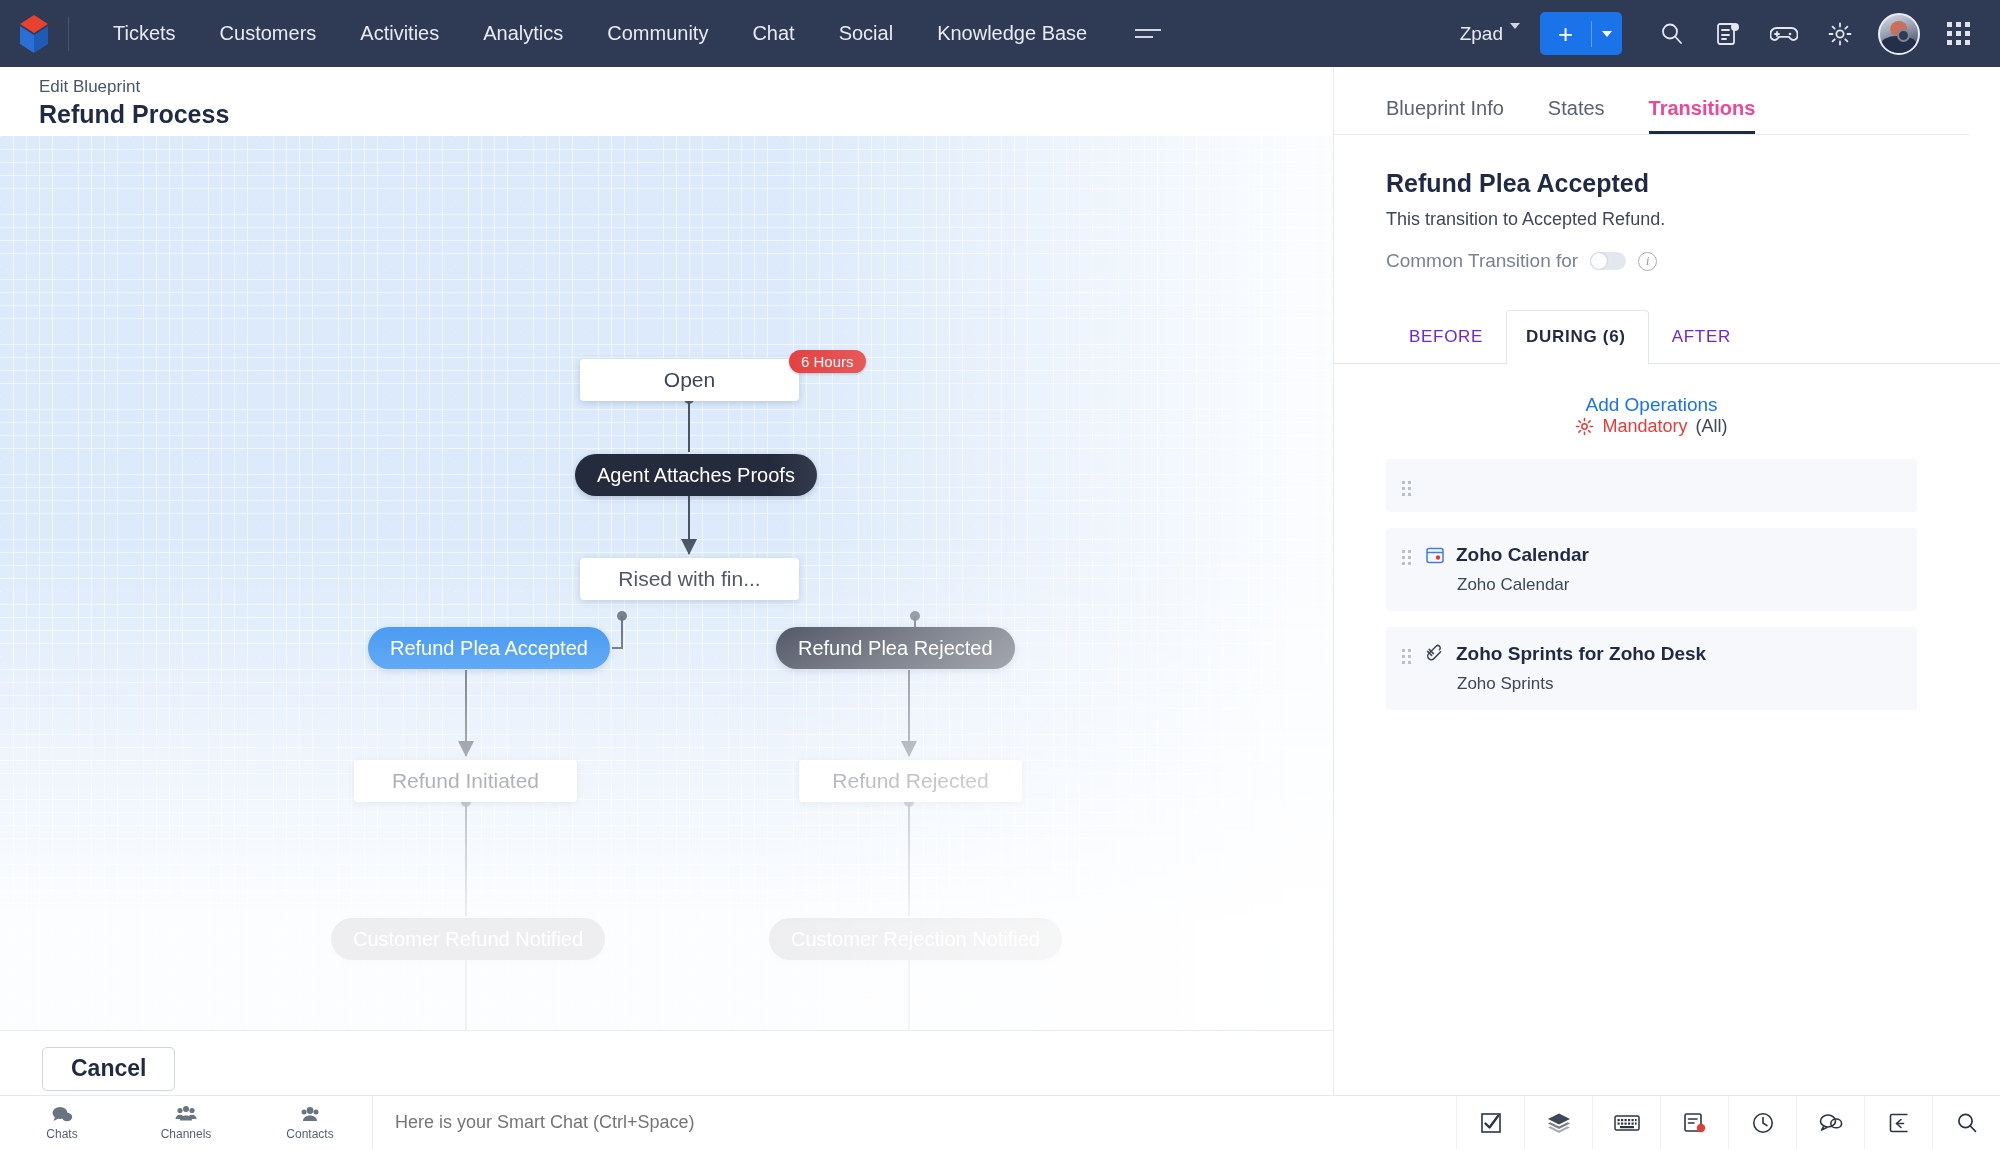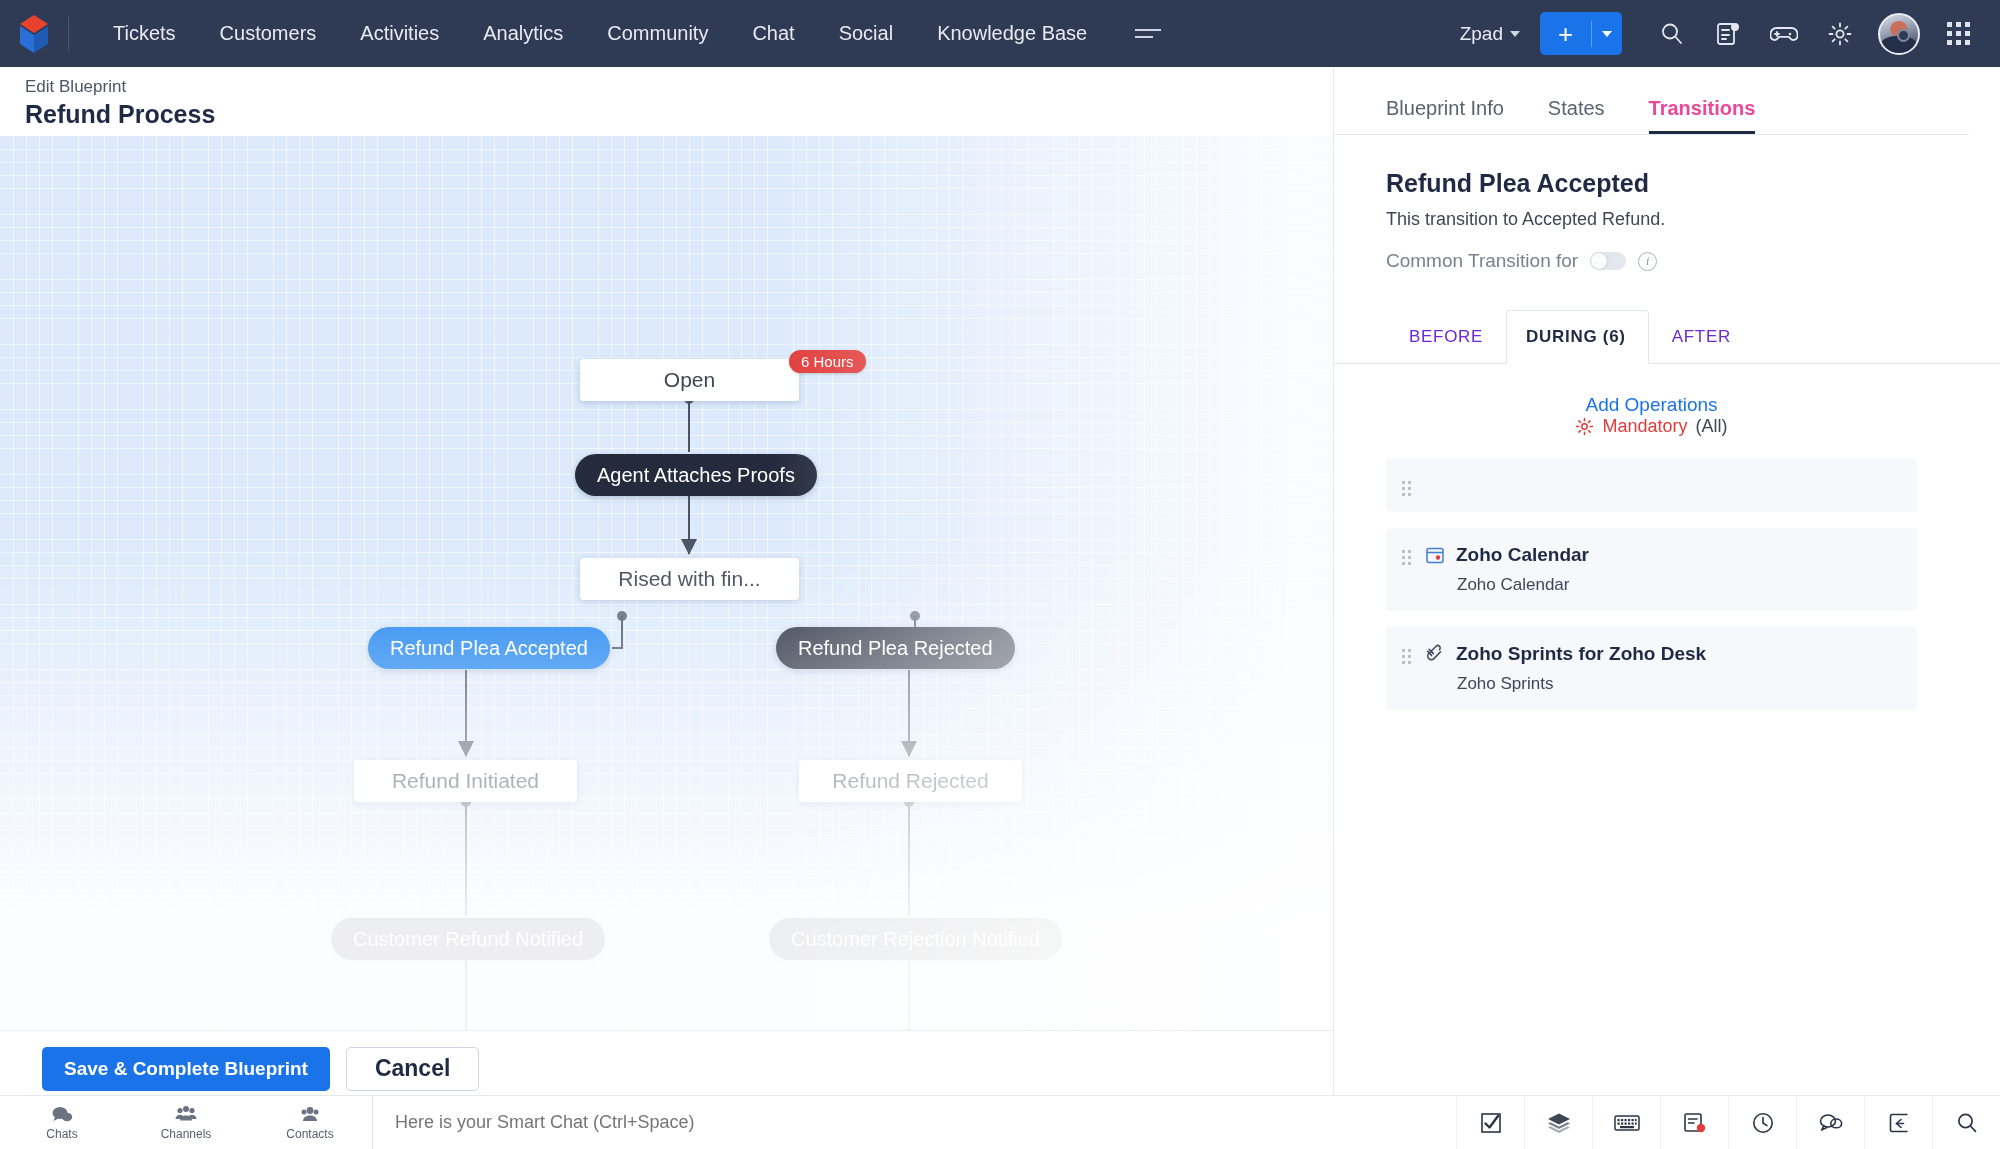--- a/index.html
+++ b/index.html
@@ -36,21 +36,21 @@
   .nav-hamburger span { display: block; height: 2px; background: #cfd4e0; }
   .nav-hamburger span:nth-child(1) { width: 26px; }
   .nav-hamburger span:nth-child(2) { width: 18px; }
 
   .nav-right {
     position: absolute; right: 0; top: 0; height: 67px;
     display: flex; align-items: center; gap: 0; padding-right: 14px;
   }
   .zpad {
     color: #e8eaf0; font-size: 19px; margin-right: 20px; cursor: pointer;
-    display: flex; align-items: center; gap: 7px;
+    display: flex; align-items: flex-start; gap: 7px;
   }
   .caret-down {
     width: 0; height: 0; border-left: 5px solid transparent;
     border-right: 5px solid transparent; border-top: 6px solid #cfd4e0;
   }
   .add-btn {
     background: #1a73e8; border-radius: 5px; height: 43px; width: 82px;
     display: flex; align-items: center; cursor: pointer; margin-right: 22px;
   }
   .add-btn .plus {
@@ -90,21 +90,21 @@
     position:absolute; right: 8px; bottom: 11px; width: 13px; height: 13px;
     border-radius: 50%; background:#2f3a54; border:2px solid #7d879b; z-index:4;
   }
   .grid9 {
     display: grid; grid-template-columns: repeat(3,5px); grid-gap: 4px;
   }
   .grid9 i { width: 5px; height: 5px; background: #dfe3ec; display: block; }
 
   
   .canvas-head {
-    position: absolute; left: 3px; top: 67px; width: 1333px; height: 69px;
+    position: absolute; left: 17px; top: 67px; width: 1333px; height: 69px;
     padding: 10px 0 0 22px;
   }
   .bp-eyebrow { font-size: 17px; color: #4a5568; }
   .bp-title { font-size: 25px; color: #1f2a44; font-weight: bold; margin-top: 3px; }
 
   .canvas {
     position: absolute; left: 0; top: 136px; width: 1333px; height: 894px;
     overflow: hidden;
     background-color: #dceafb;
     background-image:
@@ -430,21 +430,20 @@
 
     <div class="trans-node" style="left:769px; top:782px;">
       <span>Customer Rejection Notified</span>
     </div>
 
   </div>
   <div class="canvas-fade"></div>
 </div>
 
 <div class="action-bar" style="top:1030px;">
-  <button class="btn-primary">Save &amp; Complete Blueprint</button>
   <button class="btn-secondary">Cancel</button>
 </div>
 
 <div class="rpanel">
   <div class="rtabs">
     <div class="rtab">Blueprint Info</div>
     <div class="rtab">States</div>
     <div class="rtab active">Transitions</div>
   </div>
 

